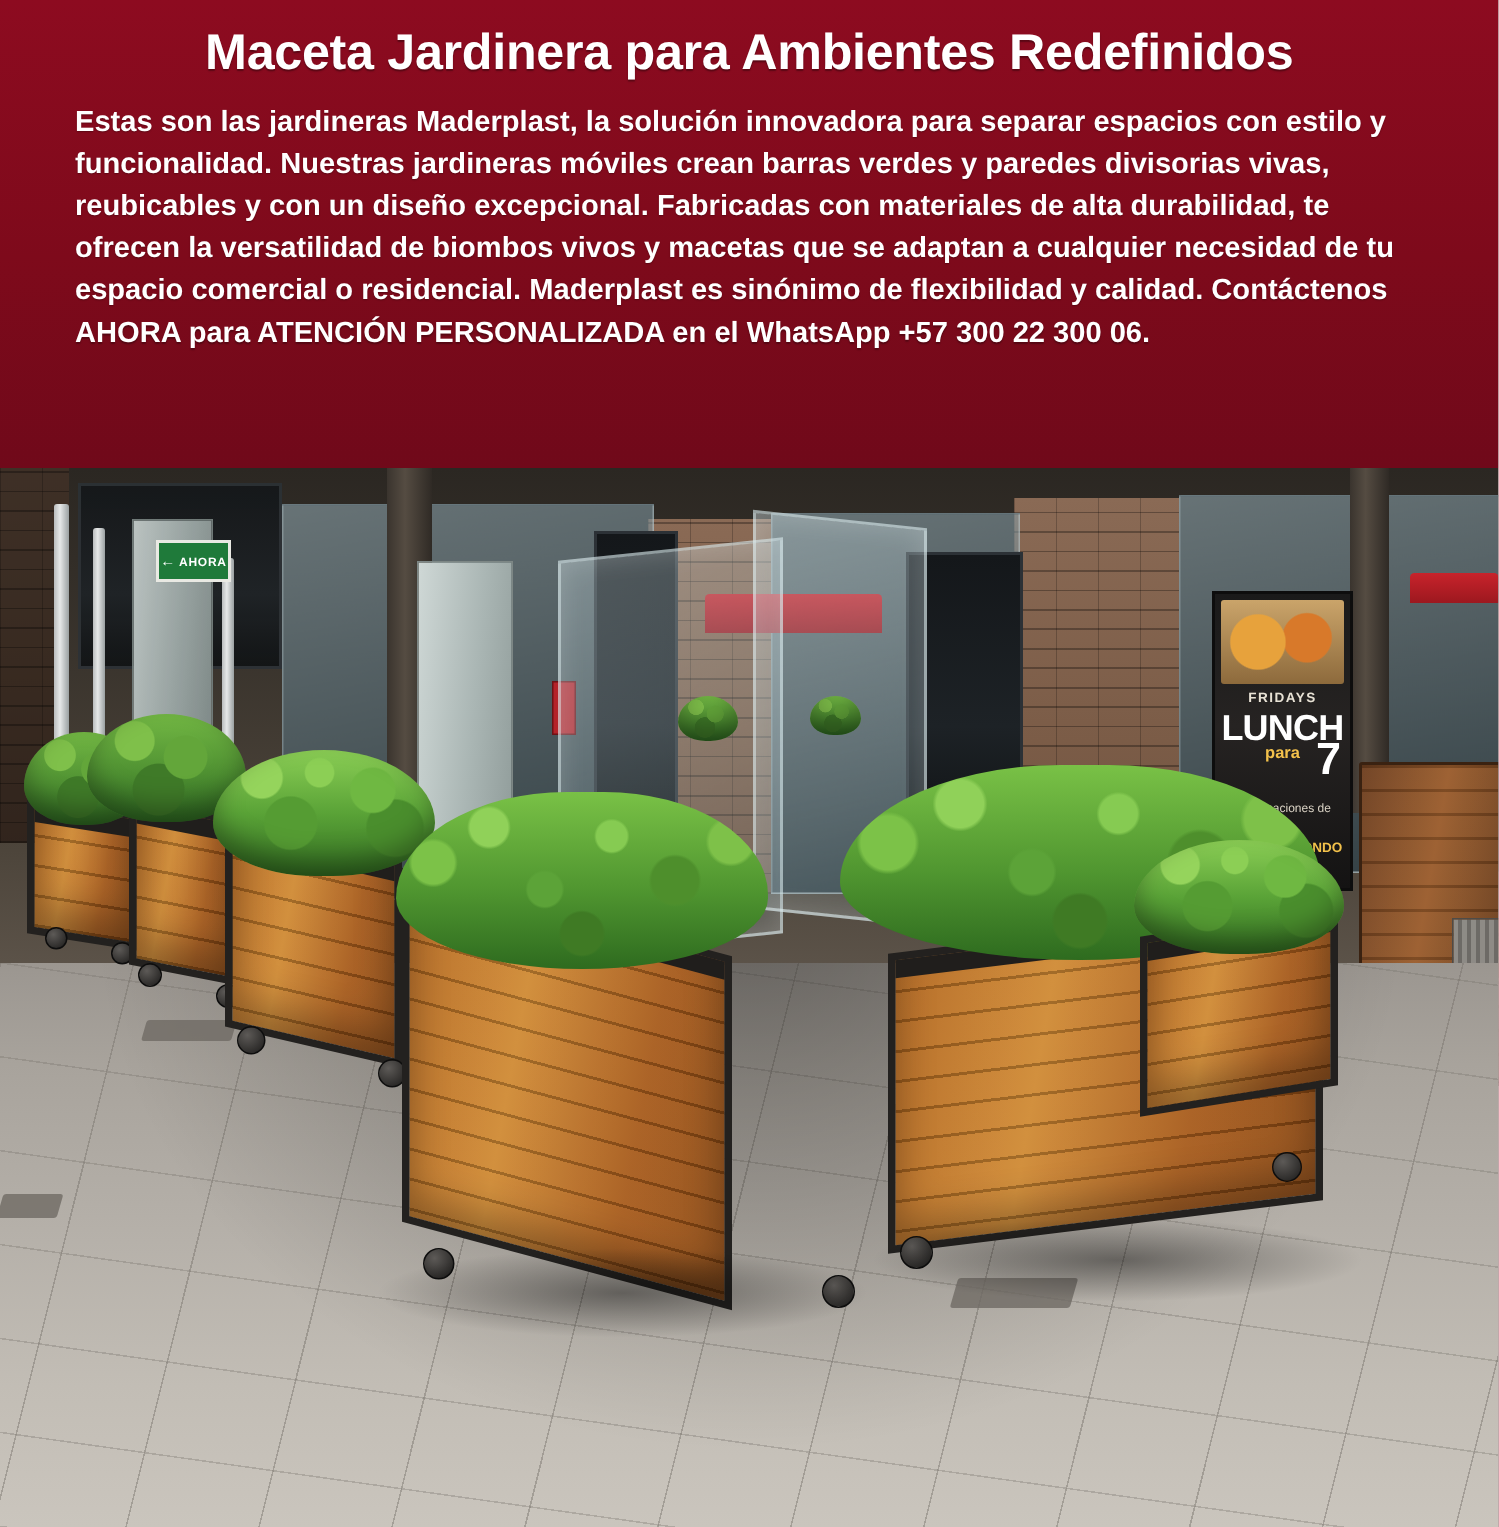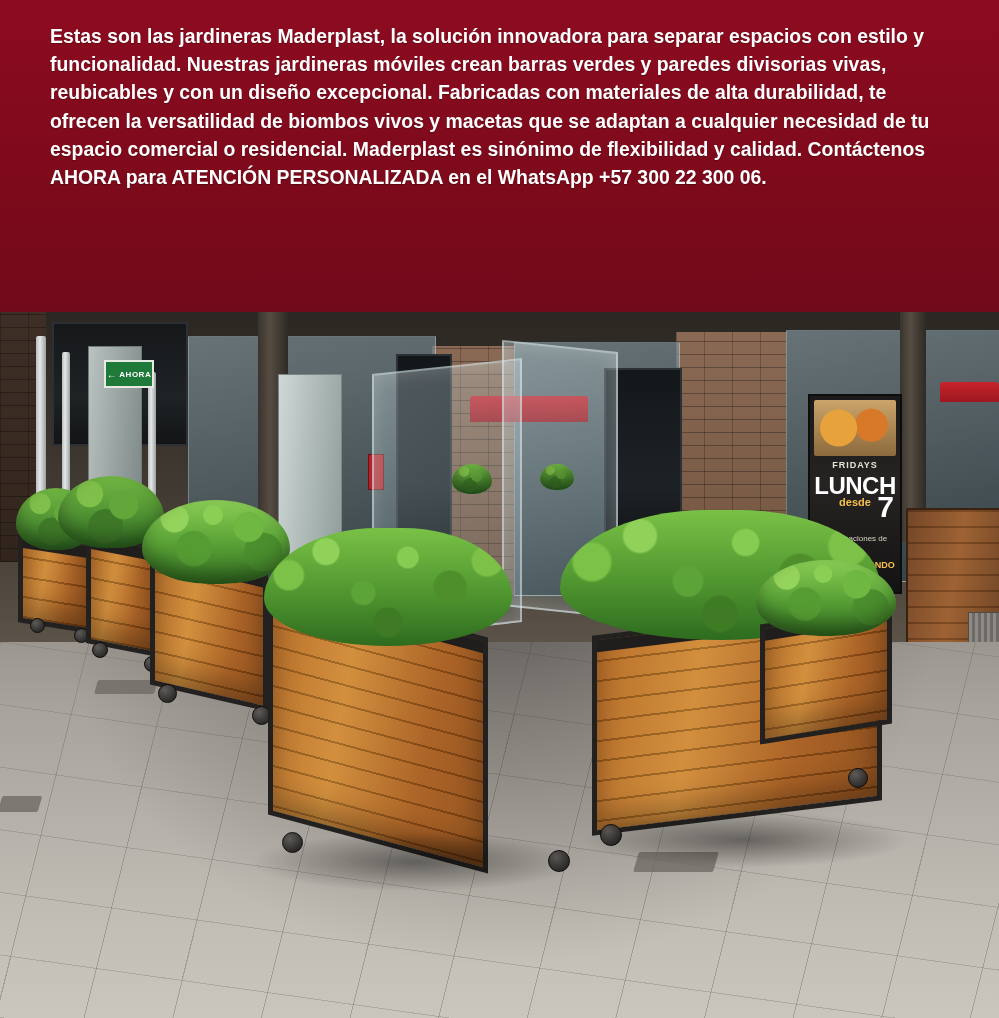--- a/index.html
+++ b/index.html
@@ -314,20 +314,21 @@
     pointer-events: none;
   }
 </style>
 </head>
 <body>
 
 <div class="page">
 
   <div class="banner">
     <div class="headline">
+      <span>Maceta Jardinera para Ambientes Redefinidos</span>
     </div>
     <div class="bodytext">Estas son las jardineras Maderplast, la solución innovadora para separar espacios con estilo y funcionalidad. Nuestras jardineras móviles crean barras verdes y paredes divisorias vivas, reubicables y con un diseño excepcional. Fabricadas con materiales de alta durabilidad, te ofrecen la versatilidad de biombos vivos y macetas que se adaptan a cualquier necesidad de tu espacio comercial o residencial. Maderplast es sinónimo de flexibilidad y calidad. Contáctenos AHORA para ATENCIÓN PERSONALIZADA en el WhatsApp +57 300 22 300 06.</div>
   </div>
 
   <div class="photo">
 
     <div class="facade"></div>
 
     <div class="brick" style="left:0; top:0; width:46px; height:250px; filter:brightness(0.45);"></div>
 
@@ -359,21 +360,21 @@
       <span class="arr">←</span>
       <span>AHORA</span>
     </div>
 
     <div style="position:absolute; left:368px; top:142px; width:14px; height:34px; background:#b42229; border:1px solid #6d1115;"></div>
 
     <div class="poster" style="left:808px; top:82px; width:90px; height:196px;">
       <div class="food"></div>
       <div class="fridays">FRIDAYS</div>
       <div class="lunch">LUNCH</div>
-      <div class="price-row">desde</div>
+      <div class="price-row">para</div>
       <div class="price-big">7</div>
       <div class="small1">combinaciones de</div>
       <div class="small2">PLATO DE FONDO</div>
     </div>
 
     <div class="wood-cabinet" style="left:906px; top:196px; width:93px; height:212px;"></div>
     <div class="metal-base" style="left:968px; top:300px; width:31px; height:108px;"></div>
     <div class="caster" style="left:958px; top:406px;"></div>
 
     <div class="floor"></div>

